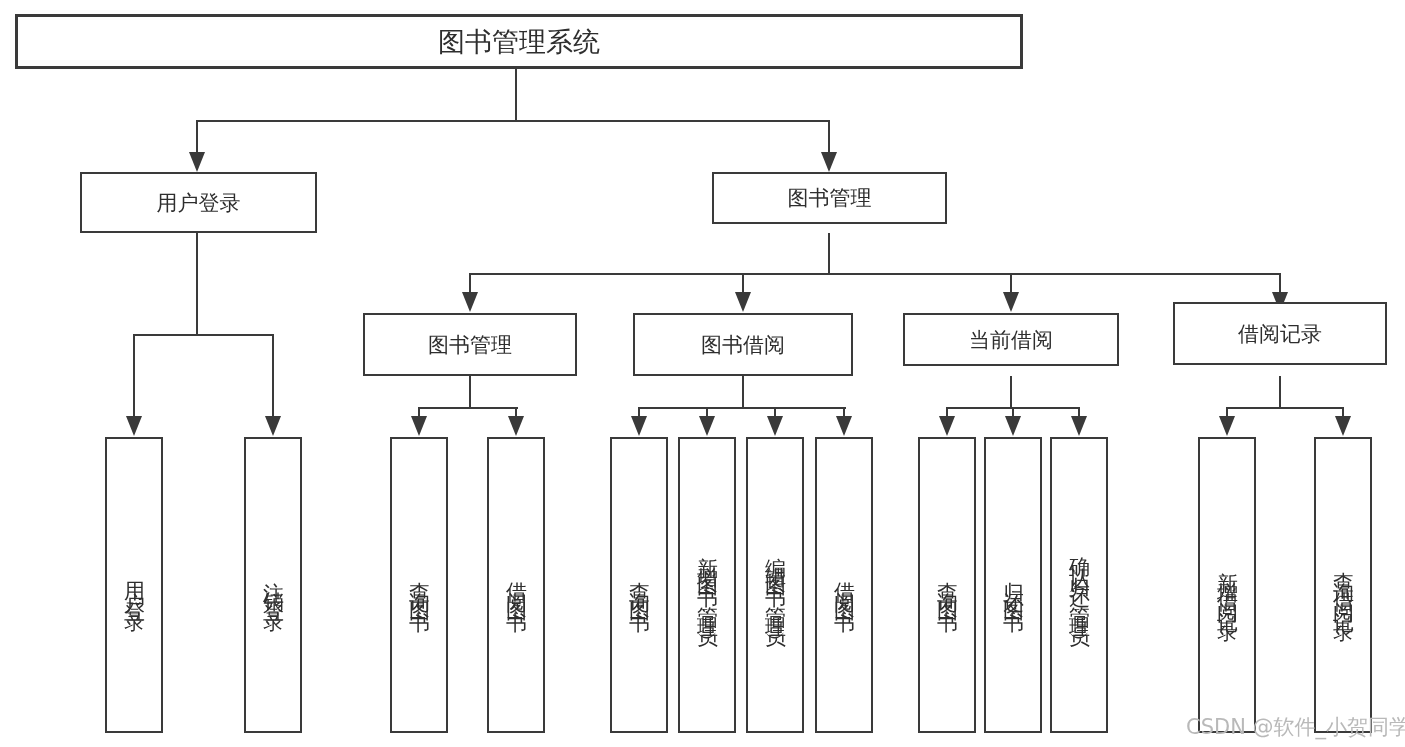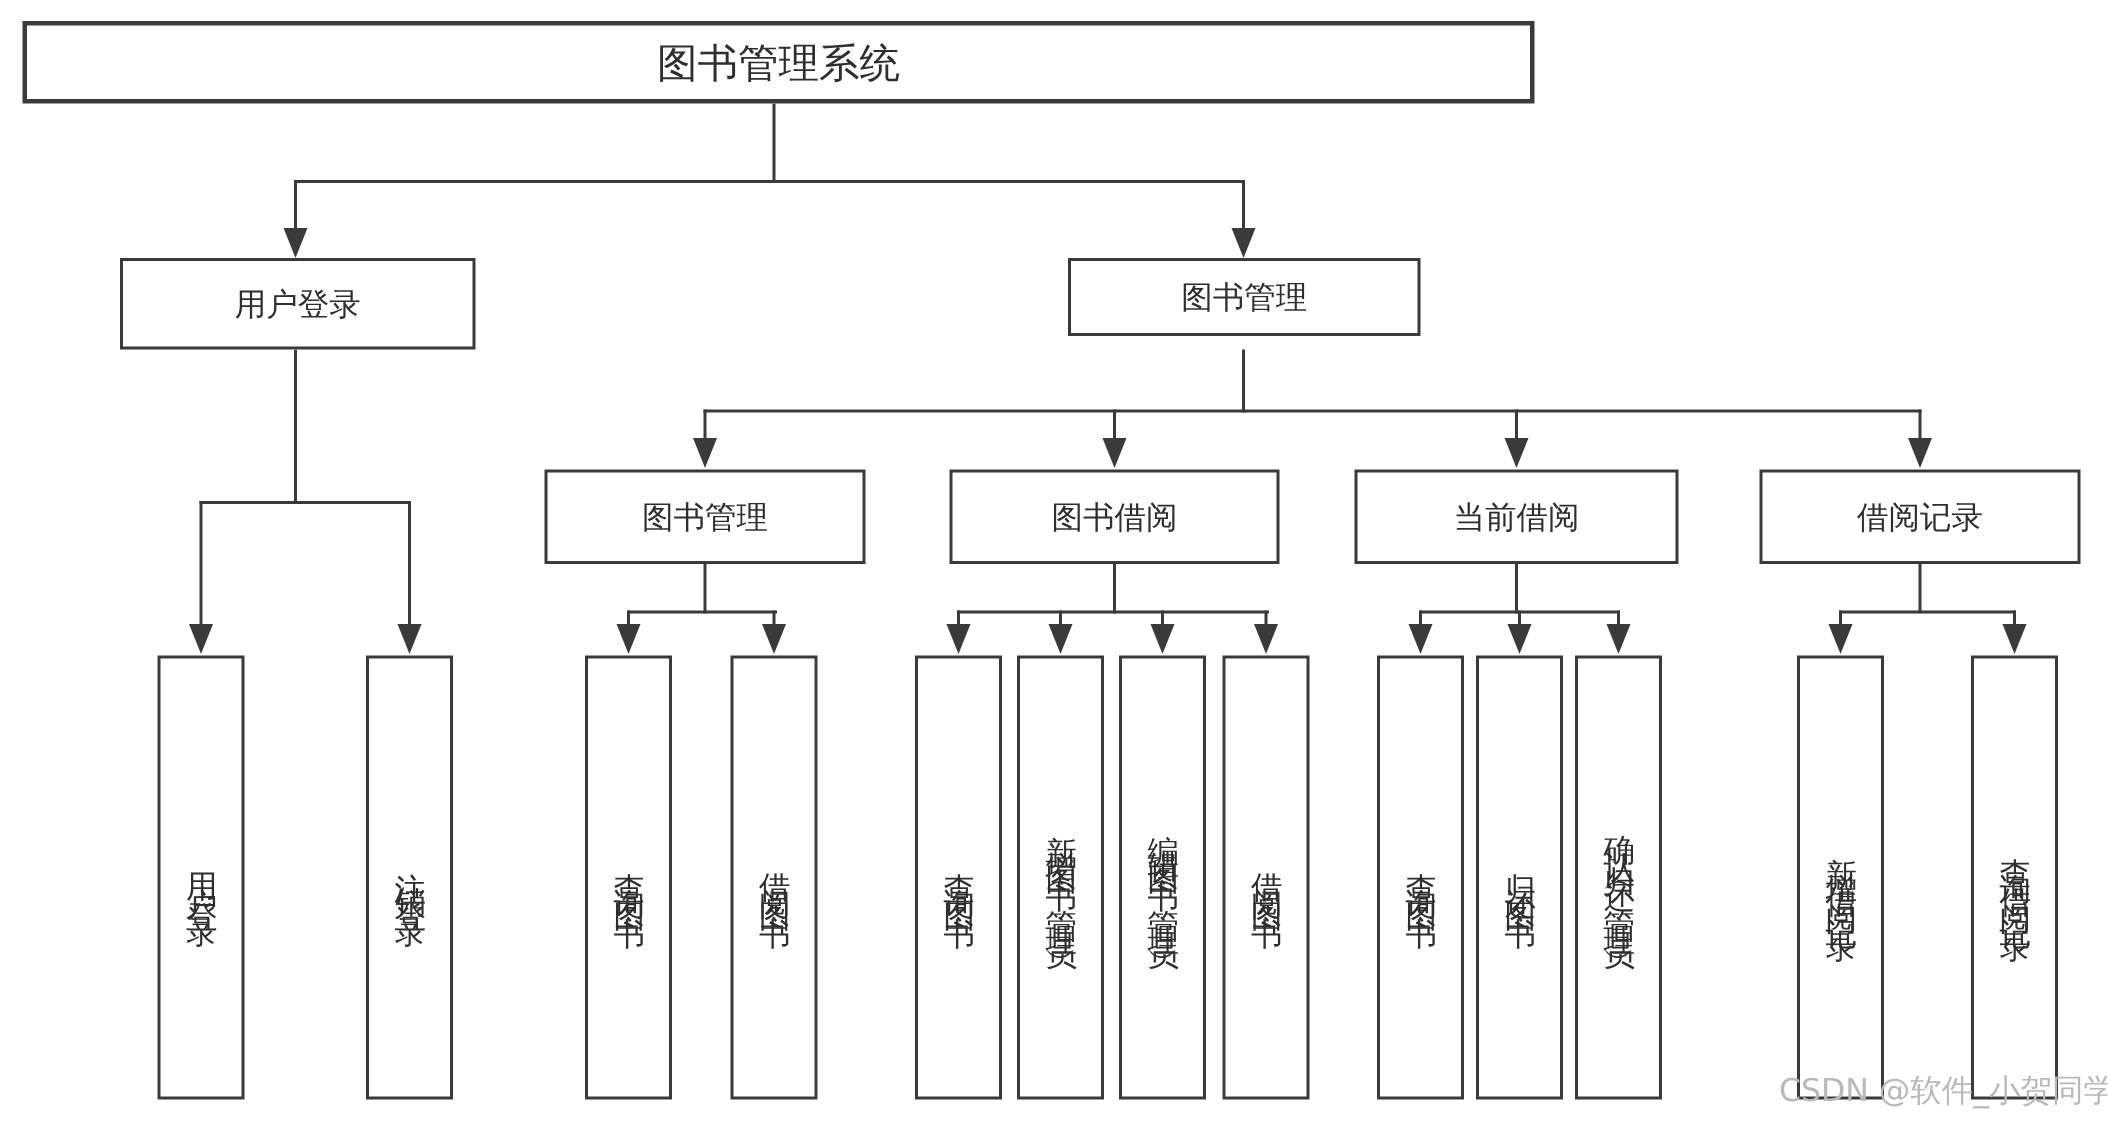--- a/index.html
+++ b/index.html
@@ -113,25 +113,25 @@
 </div>
 
 <div class="box" style="left:363px;top:313px;width:214px;height:63px">
   <span>图书管理</span>
 </div>
 
 <div class="box" style="left:633px;top:313px;width:220px;height:63px">
   <span>图书借阅</span>
 </div>
 
-<div class="box" style="left:903px;top:313px;width:216px;height:63px">
+<div class="box" style="left:903px;top:313px;width:216px;height:53px">
   <span>当前借阅</span>
 </div>
 
-<div class="box" style="left:1173px;top:313px;width:214px;height:63px">
+<div class="box" style="left:1173px;top:302px;width:214px;height:63px">
   <span>借阅记录</span>
 </div>
 
 <div class="box" style="left:105px;top:437px;width:58px;height:296px">
   <span class="vtext">用户登录</span>
 </div>
 <div class="box" style="left:244px;top:437px;width:58px;height:296px">
   <span class="vtext">注销登录</span>
 </div>
 

